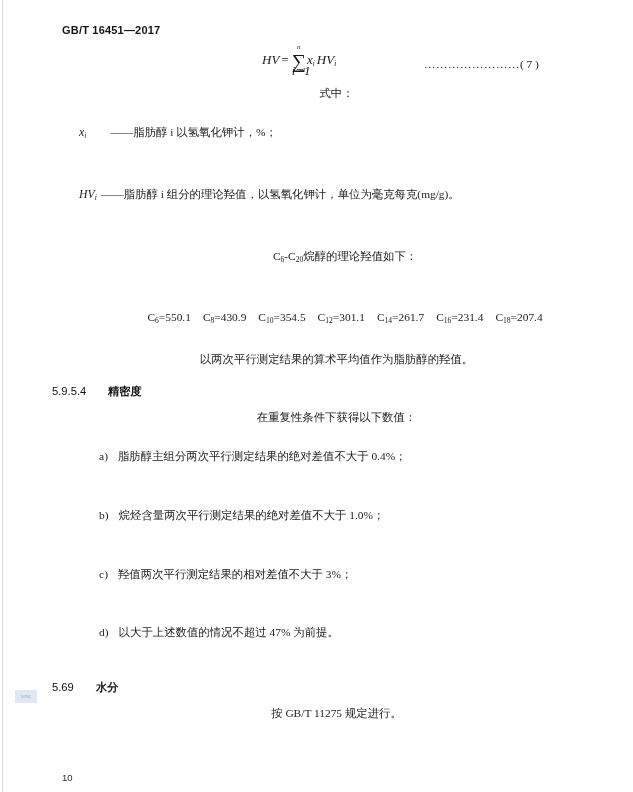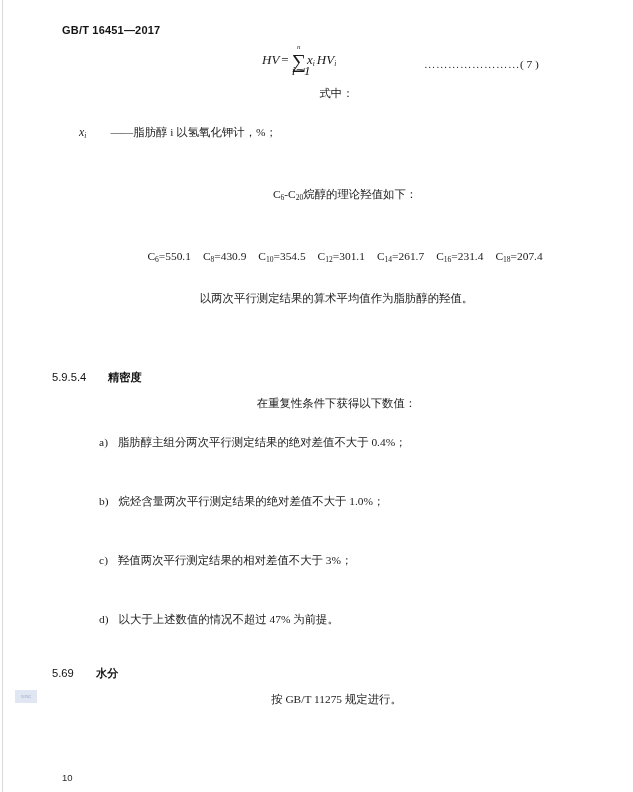--- a/index.html
+++ b/index.html
@@ -195,35 +195,38 @@
       </div>
       <div class="eq-leader"><span>……………………</span><span class="eq-num">( 7 )</span></div>
     </div>
 
     <div class="ln flush">式中：</div>
 
     <div class="ln" style="padding-left:36px;">
       <span class="var">x</span><sub class="it">i</sub><span style="display:inline-block;width:24px;"></span><span>——</span><span>脂肪醇 i 以氢氧化钾计，%；</span>
     </div>
 
+    <div class="ln" style="padding-left:36px;">
+      <span class="var">HV</span><sub class="it">i</sub><span style="display:inline-block;width:4px;"></span><span>——</span><span>脂肪醇 i 组分的理论羟值，以氢氧化钾计，单位为毫克每克(mg/g)。</span>
+    </div>
 
     <div class="ln flush">
       <span>C</span><sub>6</sub><span>-C</span><sub>20</sub><span>烷醇的理论羟值如下：</span>
     </div>
 
     <div class="ln flush cvals">
       <span><span>C</span><sub>6</sub><span>=550.1</span></span><span class="gapc"></span><span><span>C</span><sub>8</sub><span>=430.9</span></span><span class="gapc"></span><span><span>C</span><sub>10</sub><span>=354.5</span></span><span class="gapc"></span><span><span>C</span><sub>12</sub><span>=301.1</span></span><span class="gapc"></span><span><span>C</span><sub>14</sub><span>=261.7</span></span><span class="gapc"></span><span><span>C</span><sub>16</sub><span>=231.4</span></span><span class="gapc"></span><span><span>C</span><sub>18</sub><span>=207.4</span></span>
     </div>
 
 
     <div class="ln flush">以两次平行测定结果的算术平均值作为脂肪醇的羟值。</div>
 
     <div class="gap-md"></div>
 
-    <div class="heading lvl4" style="padding-left:26px;margin-top:48px;">
+    <div class="heading lvl4" style="padding-left:26px;">
       <span class="num">5.9.5.4</span><span>精密度</span>
     </div>
     <div class="gap-sm"></div>
 
     <div class="ln flush">在重复性条件下获得以下数值：</div>
 
     <div class="ln hang">
       <span>a)</span><span style="display:inline-block;width:10px;"></span><span>脂肪醇主组分两次平行测定结果的绝对差值不大于 0.4%；</span>
     </div>
     <div class="ln hang">

